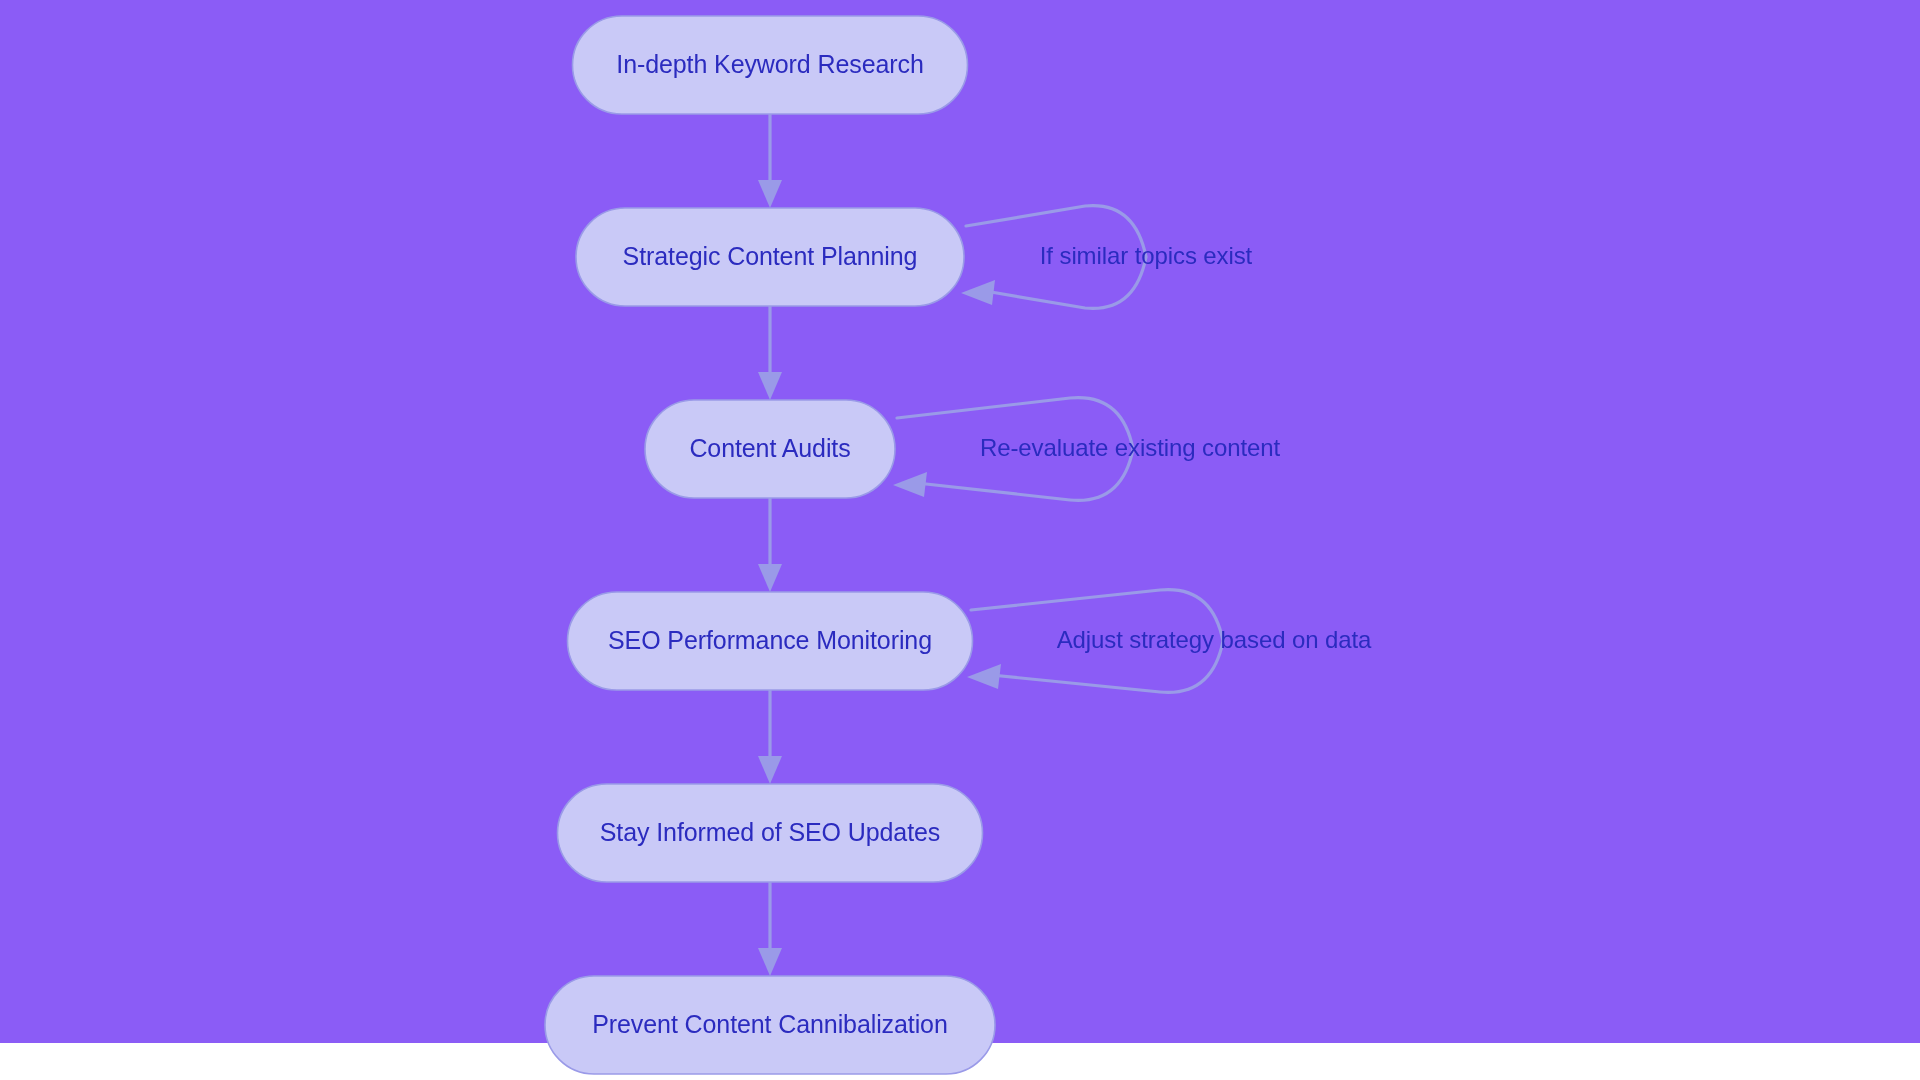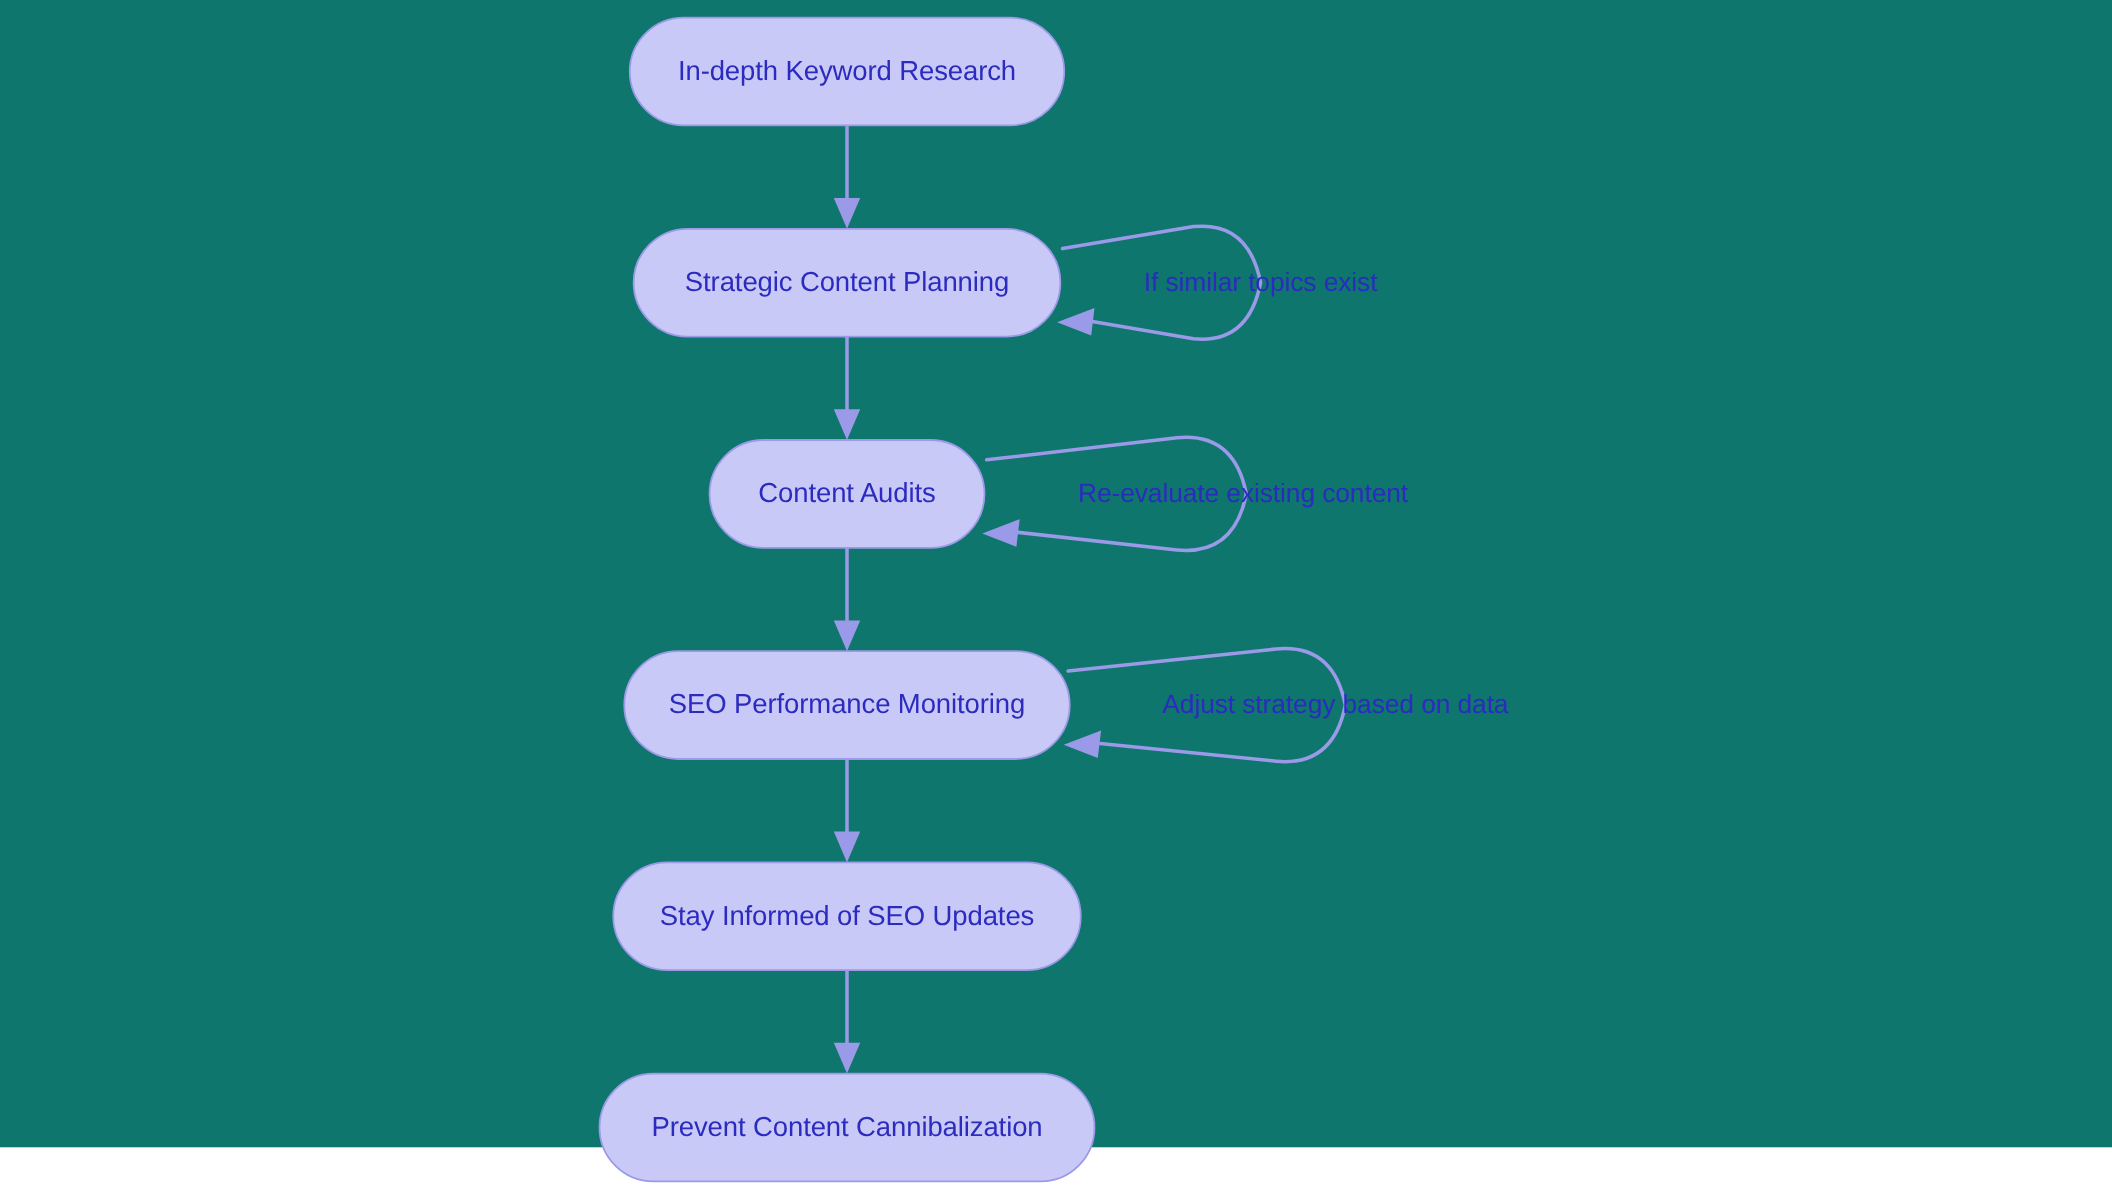--- a/index.html
+++ b/index.html
@@ -10,21 +10,21 @@
   body {
     width: 1920px;
     height: 1080px;
     overflow: hidden;
     font-family: "Liberation Sans", "DejaVu Sans", sans-serif;
   }
   #flowchart-root {
     position: relative;
     width: 1920px;
     height: 1043px;
-    background: #0f766e;
+    background: #8b5cf6;
   }
   svg.diagram {
     display: block;
     width: 1920px;
     height: 1080px;
   }
   .node-shape {
     fill: #c9c9f7;
     stroke: #9a9ae8;
     stroke-width: 1.6;

